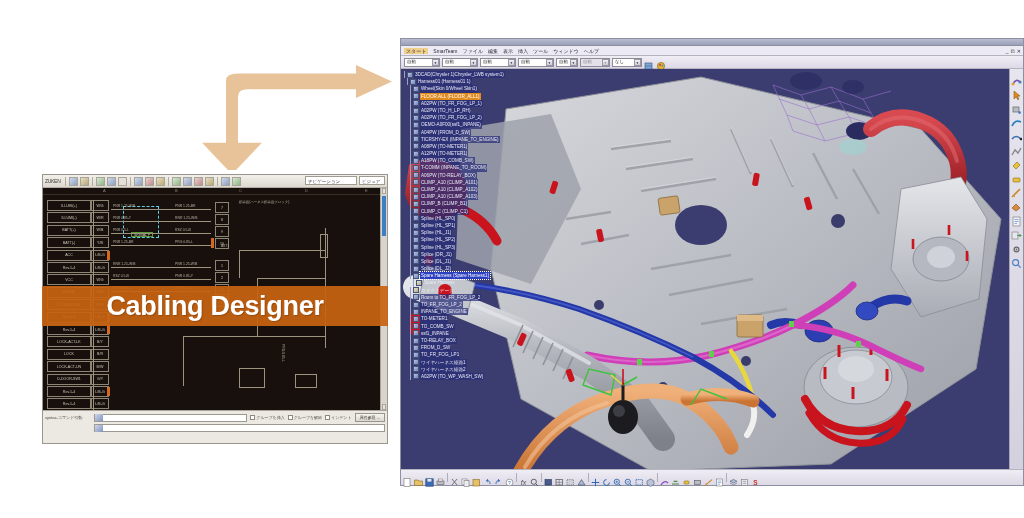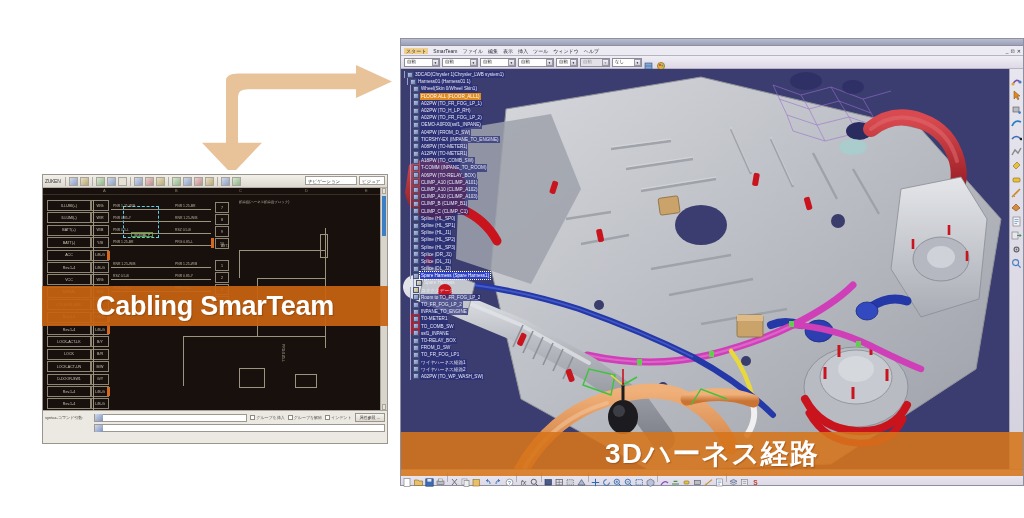--- a/index.html
+++ b/index.html
@@ -388,21 +388,21 @@
       <div class="cb-row">
         <span class="cb-label"></span>
         <span class="cb-input">
             <i class="ico"></i>
           </span>
       </div>
     </div>
   </div>
 
   <div class="banner-left">
-    <span>Cabling SmarTeam</span>
+    <span>Cabling Designer</span>
   </div>
 
 
   <div class="td-window">
 
     <div class="td-title"></div>
 
     <div class="td-menubar">
       <span class="mi hl">スタート</span>
       <span class="mi">SmarTeam</span>
@@ -1016,17 +1016,14 @@
       <span class="bb-ico"><svg width="9" height="9" viewBox="0 0 9 9">
             <rect x="1.4" y="1.4" width="6.2" height="6.2" fill="#eceaf2" stroke="#777" stroke-width="0.6"></rect>
             <path d="M2.8 3.4 H6.2 M2.8 5.4 H6.2" stroke="#666" stroke-width="0.5"></path>
           </svg></span>
       <span class="bb-ico"><svg width="9" height="9" viewBox="0 0 9 9">
             <text x="4.5" y="7" font-size="6.5" text-anchor="middle" fill="#c0392b" font-weight="bold">S</text>
           </svg></span>
     </div>
   </div>
 
-  <div class="banner-right">
-    <span>3Dハーネス経路</span>
-  </div>
 
 </div>
 
 </body></html>

